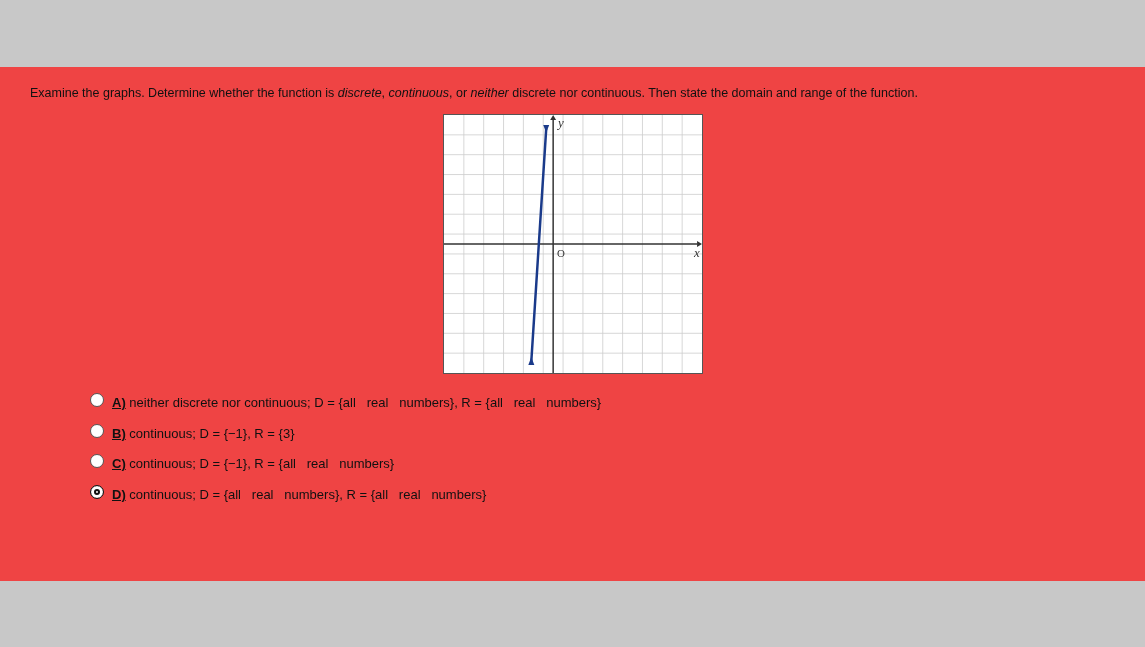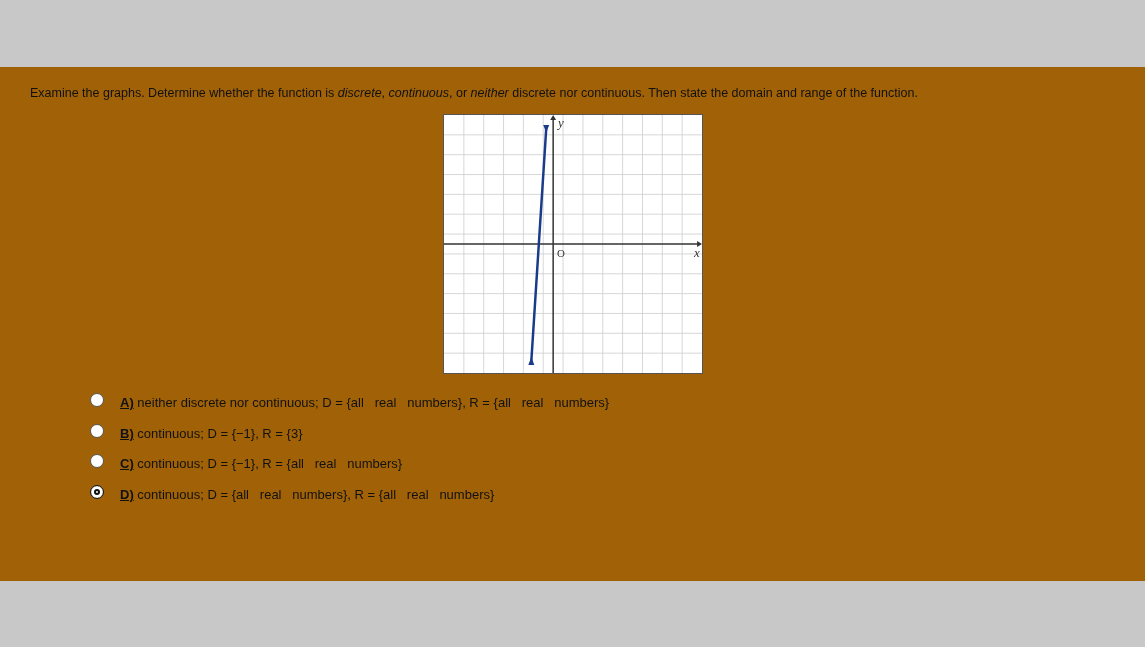--- a/index.html
+++ b/index.html
@@ -7,21 +7,21 @@
       background: #c8c8c8;
       font-family: 'Times New Roman', Times, serif;
       width: 1145px;
       height: 647px;
       display: flex;
       align-items: center;
       justify-content: center;
       overflow: hidden;
     }
     .page {
-      background: #a16207;
+      background: #ef4444;
       width: 1145px;
       height: 514px;
       position: relative;
       padding: 18px 30px 4px 30px;
     }
     .instructions {
       font-size: 12.5px;
       color: #111;
       line-height: 1.4;
       margin-bottom: 12px;
@@ -49,21 +49,21 @@
     }
     .options {
       display: flex;
       flex-direction: column;
       gap: 10px;
       padding-left: 60px;
     }
     .option-row {
       display: flex;
       align-items: baseline;
-      gap: 16px;
+      gap: 8px;
       font-size: 13px;
       font-family: Arial, sans-serif;
       color: #111;
     }
     .radio-circle {
       width: 14px;
       height: 14px;
       border-radius: 50%;
       border: 1.5px solid #555;
       background: white;

